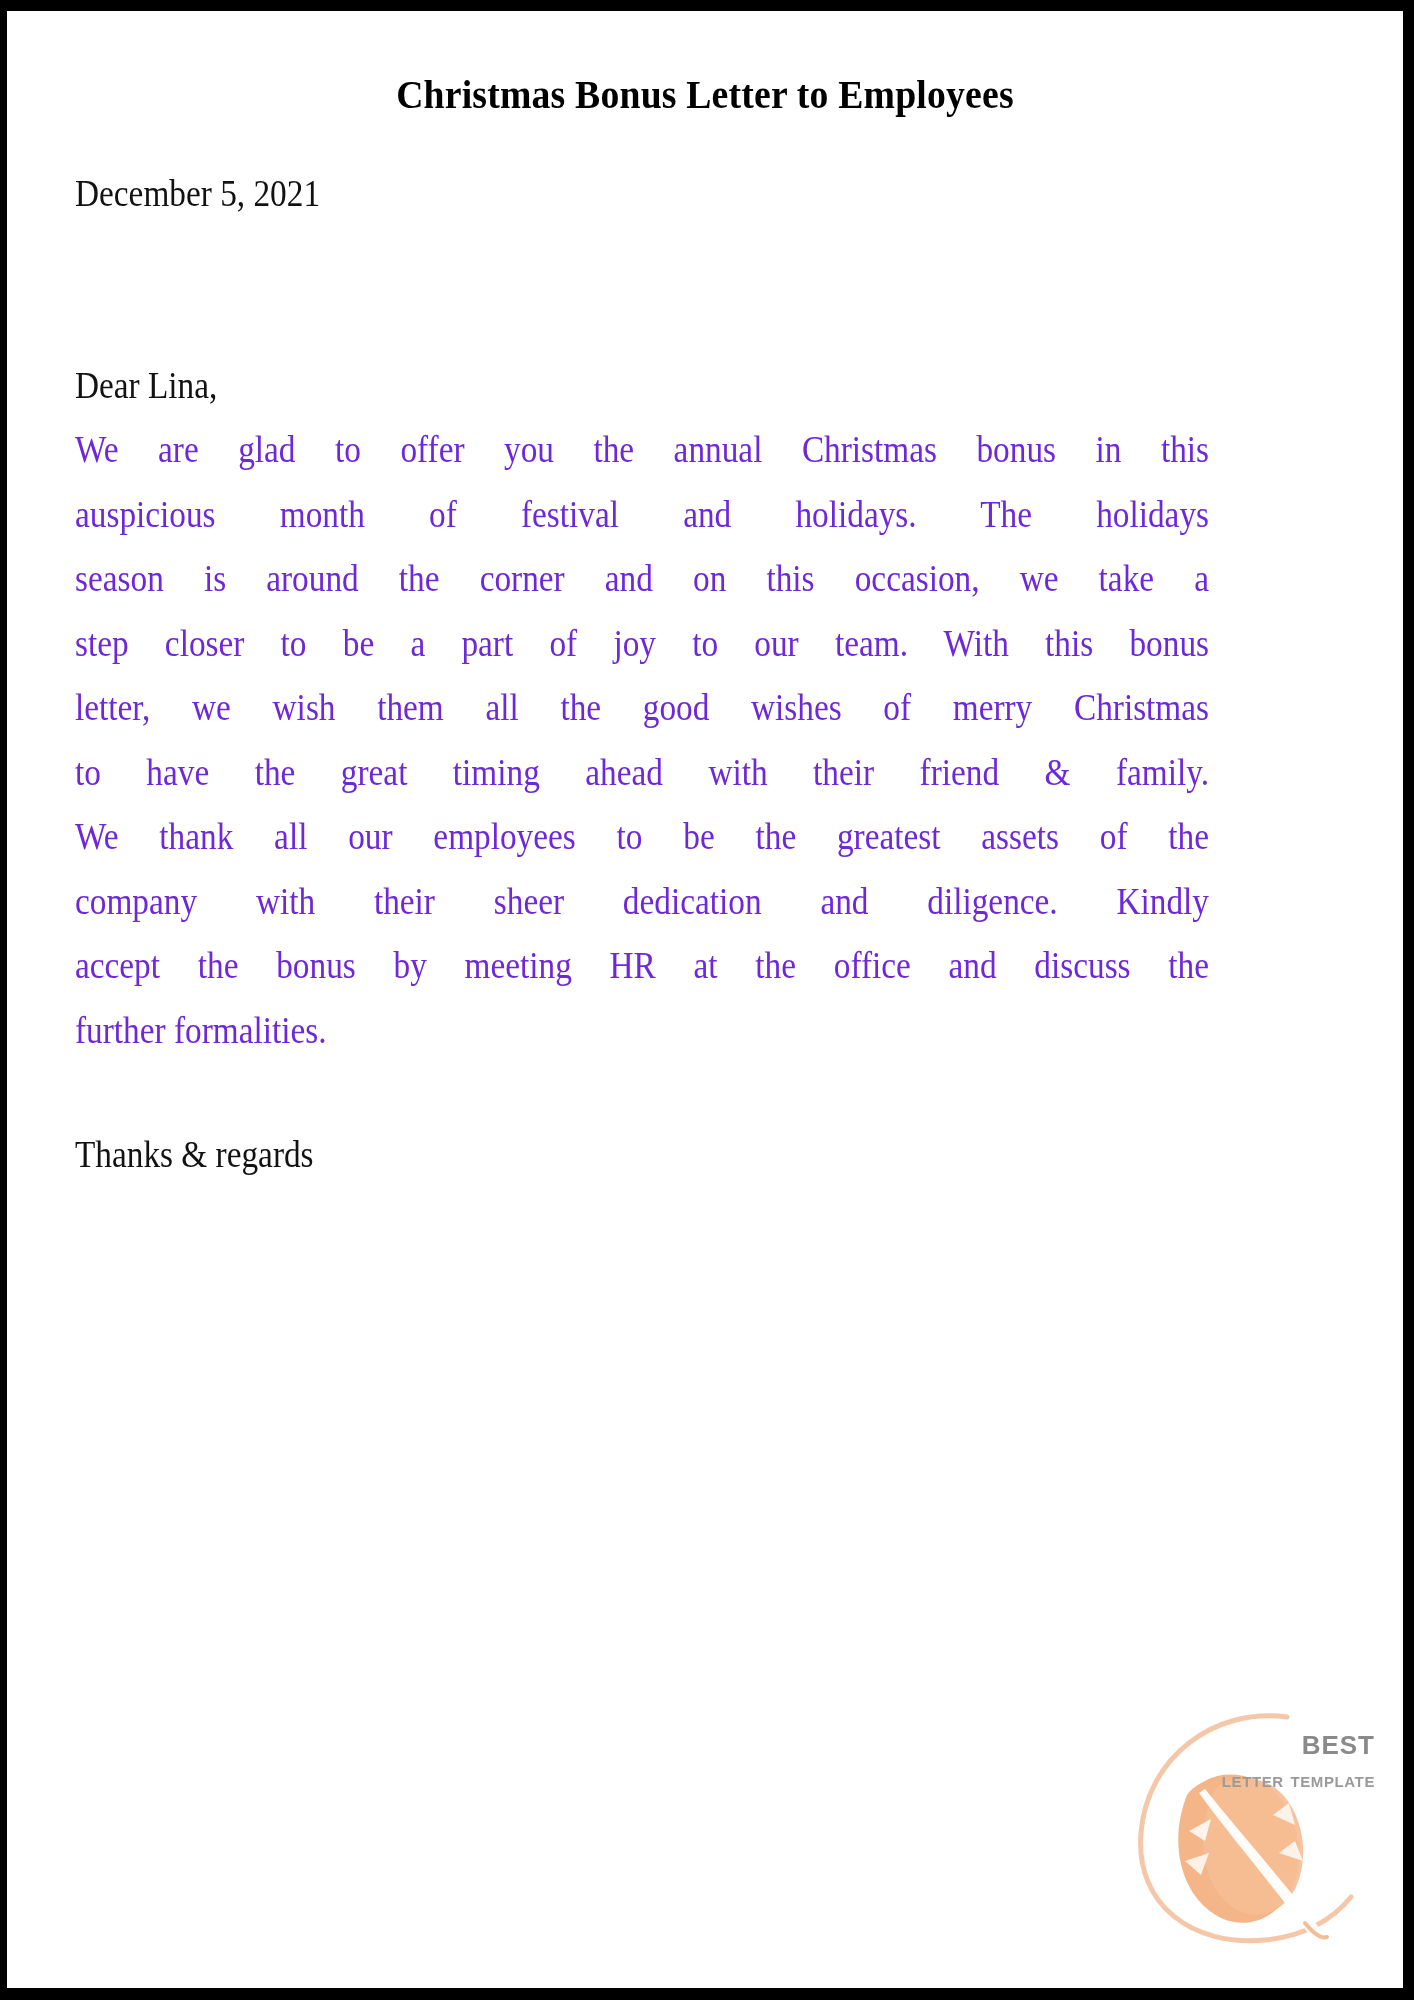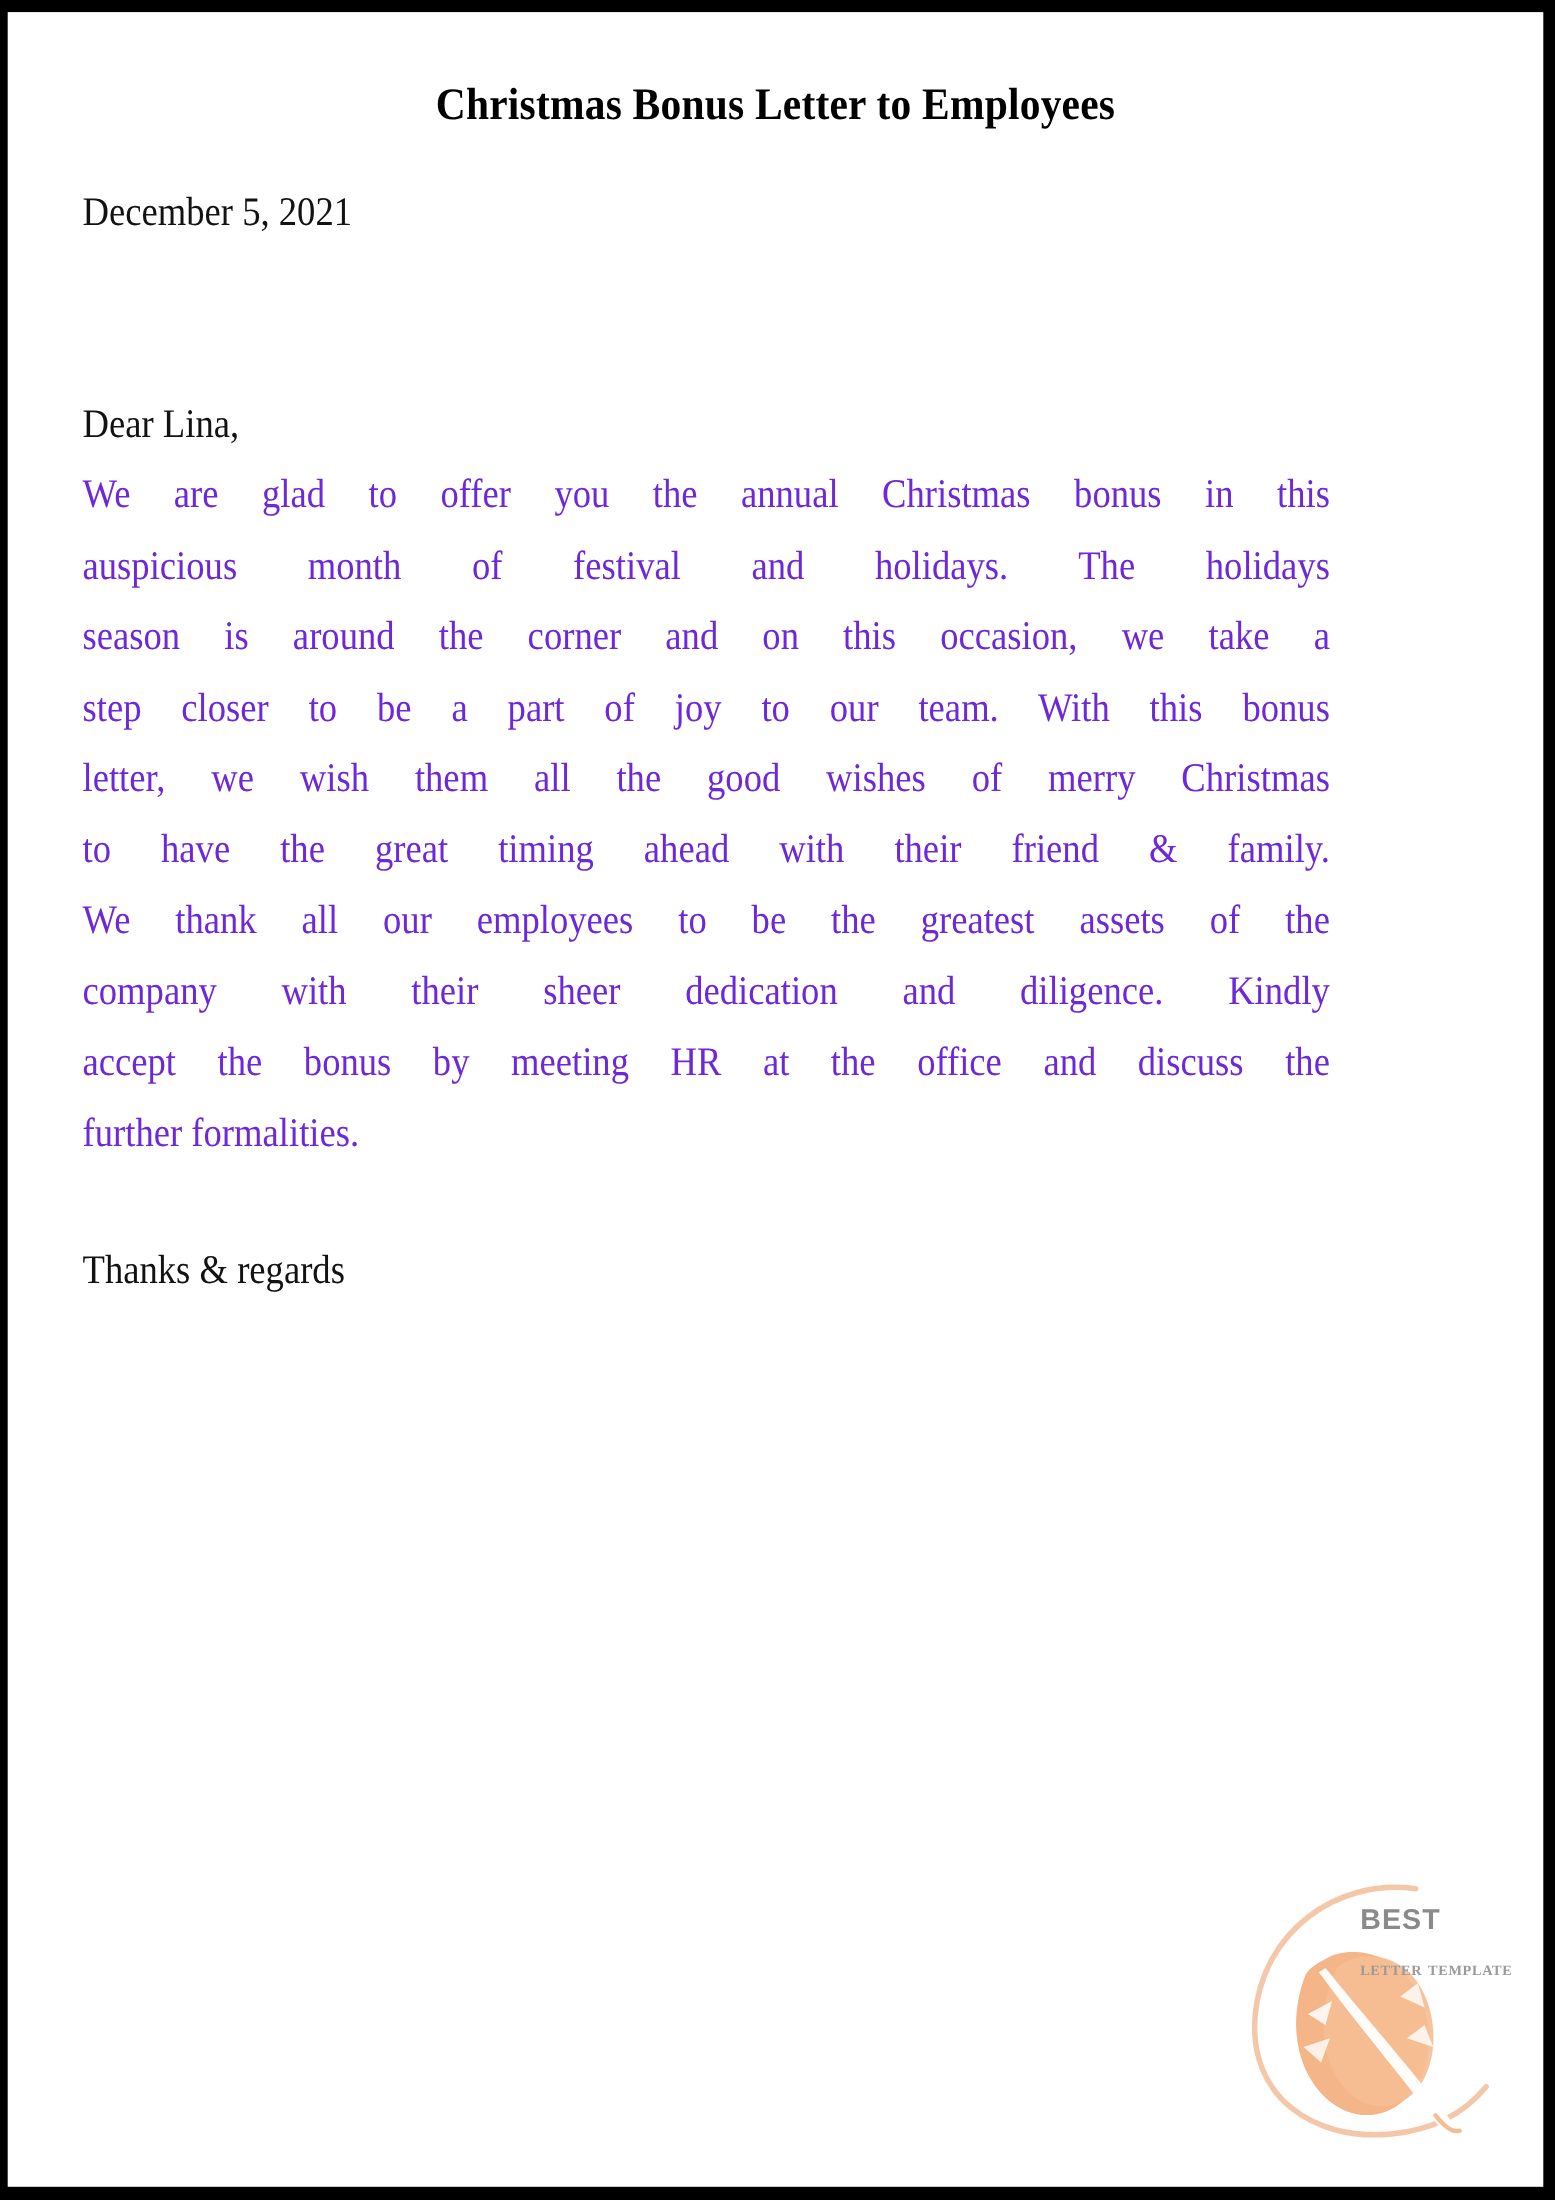--- a/index.html
+++ b/index.html
@@ -129,38 +129,38 @@
     width: 262px;
     height: 275px;
     pointer-events: none;
   }
   .watermark svg { display: block; width: 100%; height: 100%; }
 
   .wm-text {
     position: absolute;
     right: 6px;
     top: 38px;
-    text-align: left;
+    text-align: right;
     line-height: 1;
   }
   .wm-best {
     font-family: "Liberation Sans", "DejaVu Sans", sans-serif;
     font-weight: 700;
     font-size: 37px;
     letter-spacing: 1px;
     color: #8a8a8a;
     font-variant: small-caps;
     text-transform: lowercase;
   }
   .wm-best::first-letter { font-size: 1em; }
   .wm-sub {
-    margin-top: 20px;
-    font-family: Liberation Serif, serif;
+    margin-top: 9px;
+    font-family: Liberation Sans, sans-serif;
     font-weight: 700;
-    font-size: 19px;
+    font-size: 22px;
     letter-spacing: 0.6px;
     color: #9a9a9a;
     font-variant: small-caps;
     text-transform: lowercase;
   }
 </style>
 </head>
 <body>
 
 <div class="page-frame">

